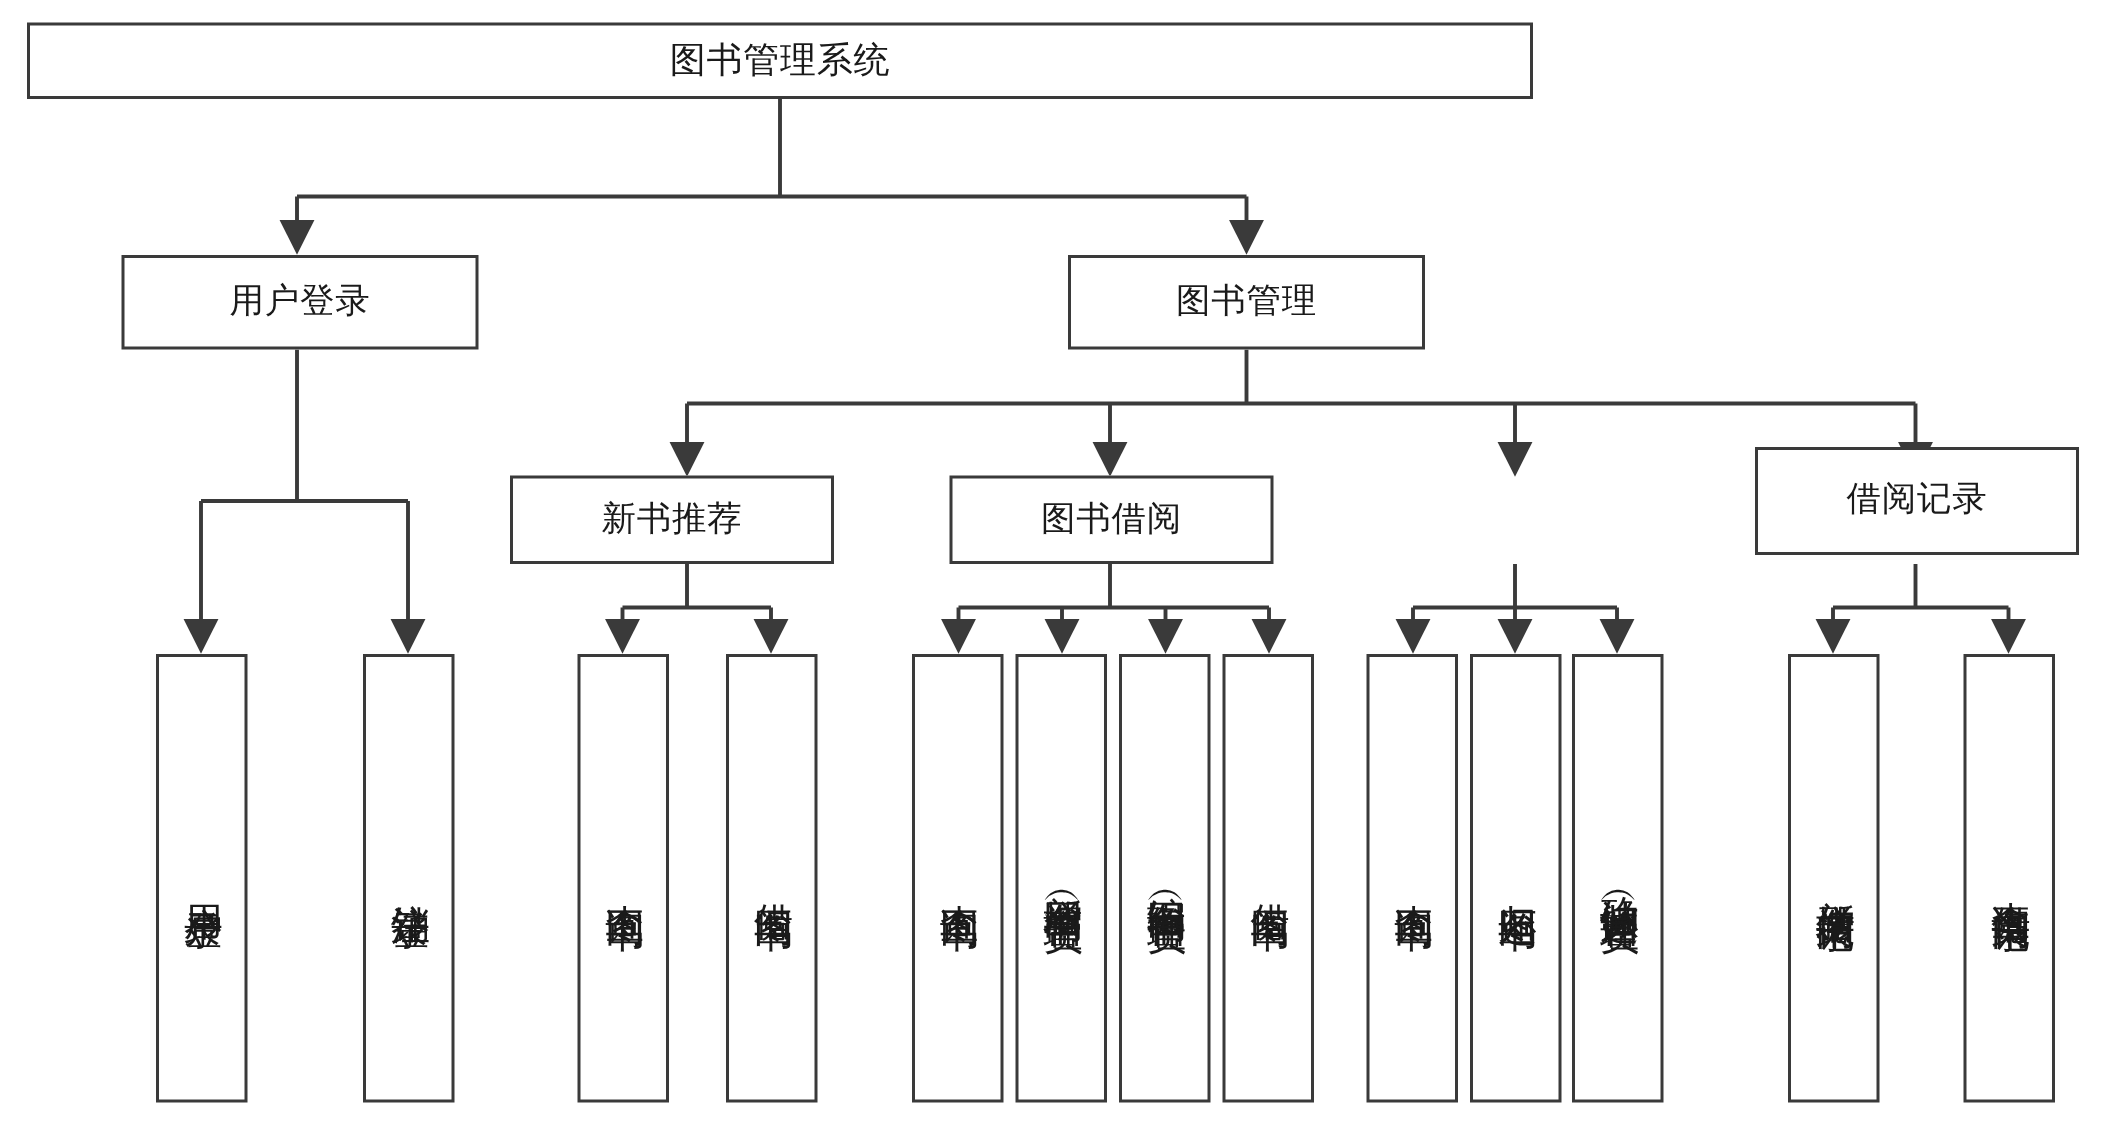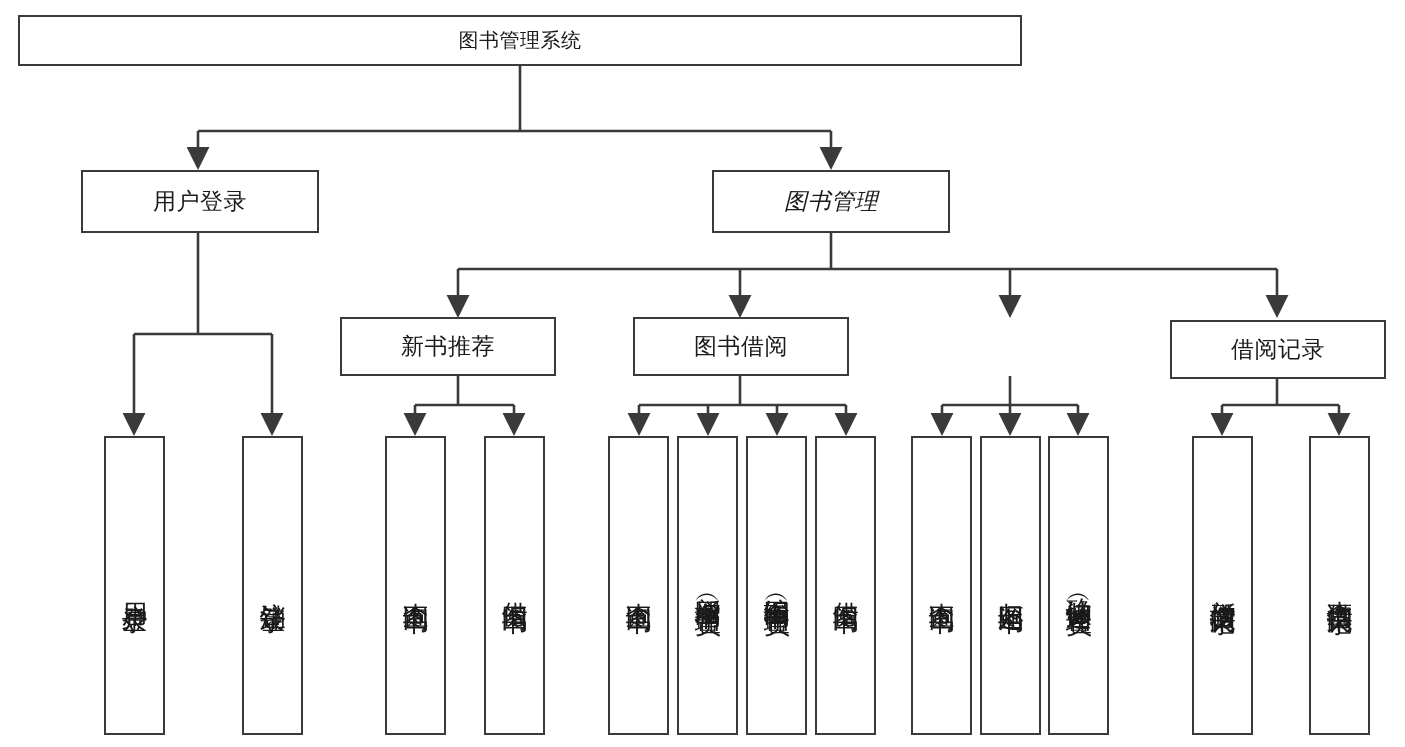--- a/index.html
+++ b/index.html
@@ -40,21 +40,21 @@
     text-align: center;
     line-height: 1.18;
     letter-spacing: 0.5px;
   }
   
   .node.h .label {
     font-size: 23px;
     white-space: nowrap;
   }
   .node.root .label {
-    font-size: 20px;
+    font-size: 24px;
   }
   
   .node.v {
     align-items: center;
     justify-content: center;
   }
   .node.v .label {
     writing-mode: vertical-rl;
     text-orientation: upright;
     font-size: 26px;
@@ -125,31 +125,31 @@
     </g>
   </svg>
 
   <div class="node h root" style="left:18px; top:15px; width:1004px; height:51px;">
     <span class="label">图书管理系统</span>
   </div>
 
   <div class="node h" style="left:81px; top:170px; width:238px; height:63px;">
     <span class="label">用户登录</span>
   </div>
-  <div class="node h" style="left:712px; top:170px; width:238px; height:63px;font-style:italic;">
+  <div class="node h" style="left:712px; top:170px; width:238px; height:63px;">
     <span class="label">图书管理</span>
   </div>
 
   <div class="node h" style="left:340px; top:317px; width:216px; height:59px;">
     <span class="label">新书推荐</span>
   </div>
   <div class="node h" style="left:633px; top:317px; width:216px; height:59px;">
     <span class="label">图书借阅</span>
   </div>
-  <div class="node h" style="left:1170px; top:320px; width:216px; height:59px;">
+  <div class="node h" style="left:1170px; top:298px; width:216px; height:72px;">
     <span class="label">借阅记录</span>
   </div>
 
   <div class="node v" style="left:104px; top:436px; width:61px; height:299px;">
     <span class="label">用户登录</span>
   </div>
   <div class="node v" style="left:242px; top:436px; width:61px; height:299px;">
     <span class="label">注销登录</span>
   </div>
 

